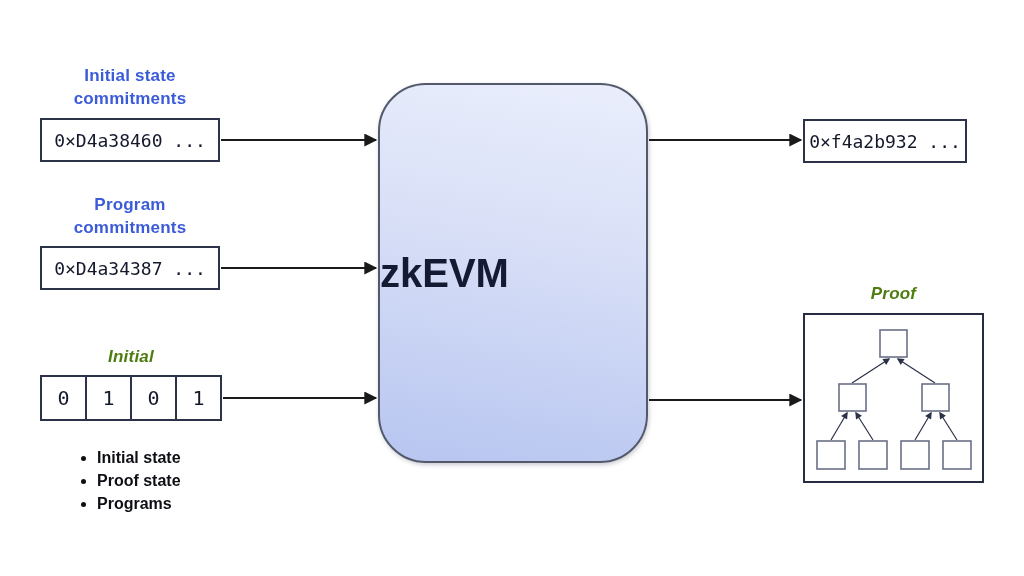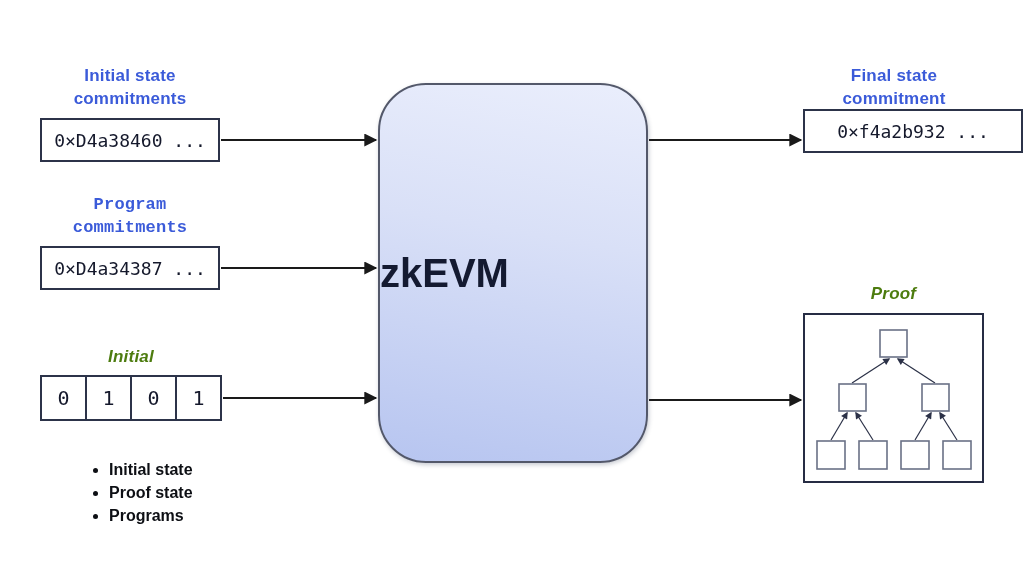--- a/index.html
+++ b/index.html
@@ -26,21 +26,21 @@
   .witness-row { position:absolute; display:flex; }
   .witness-cell {
     width:47px; height:46px; box-sizing:border-box; margin-left:-2px;
     border:2px solid #2c3349; background:#ffffff;
     display:flex; align-items:center; justify-content:center;
     font-family:"DejaVu Sans Mono", monospace; font-size:20px; color:#14182b;
   }
   .witness-cell:first-child { margin-left:0; }
 
   .notes {
-    position:absolute; margin:16px; padding-left:17px;
+    position:absolute; margin:4px; padding-left:17px;
     color:#0d0f14; font-size:16px; font-weight:600; line-height:23px;
     list-style:disc;
   }
 
   .zkevm {
     position:absolute; left:378px; top:83px; width:270px; height:380px;
     box-sizing:border-box; border:2px solid #53586a; border-radius:48px;
     background:linear-gradient(190deg, #eaeefc 0%, #d9e0f7 40%, #b7c5f0 100%);
     display:flex; align-items:center; justify-content:flex-start;
     font-size:40px; font-weight:bold; color:#141a31;
@@ -70,21 +70,21 @@
     <line x1="221" y1="268" x2="376" y2="268" stroke="#1a1a1a" stroke-width="2" marker-end="url(#ah)"></line>
     <line x1="223" y1="398" x2="376" y2="398" stroke="#1a1a1a" stroke-width="2" marker-end="url(#ah)"></line>
     <line x1="649" y1="140" x2="801" y2="140" stroke="#1a1a1a" stroke-width="2" marker-end="url(#ah)"></line>
     <line x1="649" y1="400" x2="801" y2="400" stroke="#1a1a1a" stroke-width="2" marker-end="url(#ah)"></line>
   </svg>
 
   <div class="heading blue" style="left:55px; top:64px; width:150px;">Initial state commitments</div>
 
   <div class="valuebox" style="left:40px; top:118px; width:180px;">0×D4a38460 ...</div>
 
-  <div class="heading blue" style="left:55px; top:193px; width:150px;font-family:Liberation Mono, monospace;">Program commitments</div>
+  <div class="heading blue" style="left:55px; top:193px; width:150px;">Program commitments</div>
 
   <div class="valuebox" style="left:40px; top:246px; width:180px;">0×D4a34387 ...</div>
 
   <div class="heading dark" style="left:40px; top:345px; width:182px;">Initial</div>
 
   <div class="witness-row" style="left:40px; top:375px;">
     <div class="witness-cell">0</div>
     <div class="witness-cell">1</div>
     <div class="witness-cell">0</div>
     <div class="witness-cell">1</div>
@@ -93,23 +93,22 @@
   <ul class="notes" style="left:76px; top:442px;">
     <li>Initial state</li>
     <li>Proof state</li>
     <li>Programs</li>
   </ul>
 
   <div class="zkevm">
     <span>zkEVM</span>
   </div>
 
-  <div class="heading blue" style="left:818px; top:64px; width:152px;">Final state commitment</div>
 
-  <div class="valuebox" style="left:803px; top:109px; width:220px;">0×f4a2b932 ...</div>
+  <div class="valuebox" style="left:803px; top:119px; width:164px;">0×f4a2b932 ...</div>
 
   <div class="heading dark" style="left:803px; top:282px; width:181px;">Proof</div>
 
   <div class="proof-box">
     <svg width="177" height="166" viewBox="0 0 177 166">
       <defs>
         <marker id="th" viewBox="0 0 10 10" refX="8" refY="5" markerWidth="8" markerHeight="7" orient="auto" markerUnits="userSpaceOnUse">
           <path d="M0,0 L10,5 L0,10 z" fill="#2b3147"></path>
         </marker>
       </defs>

